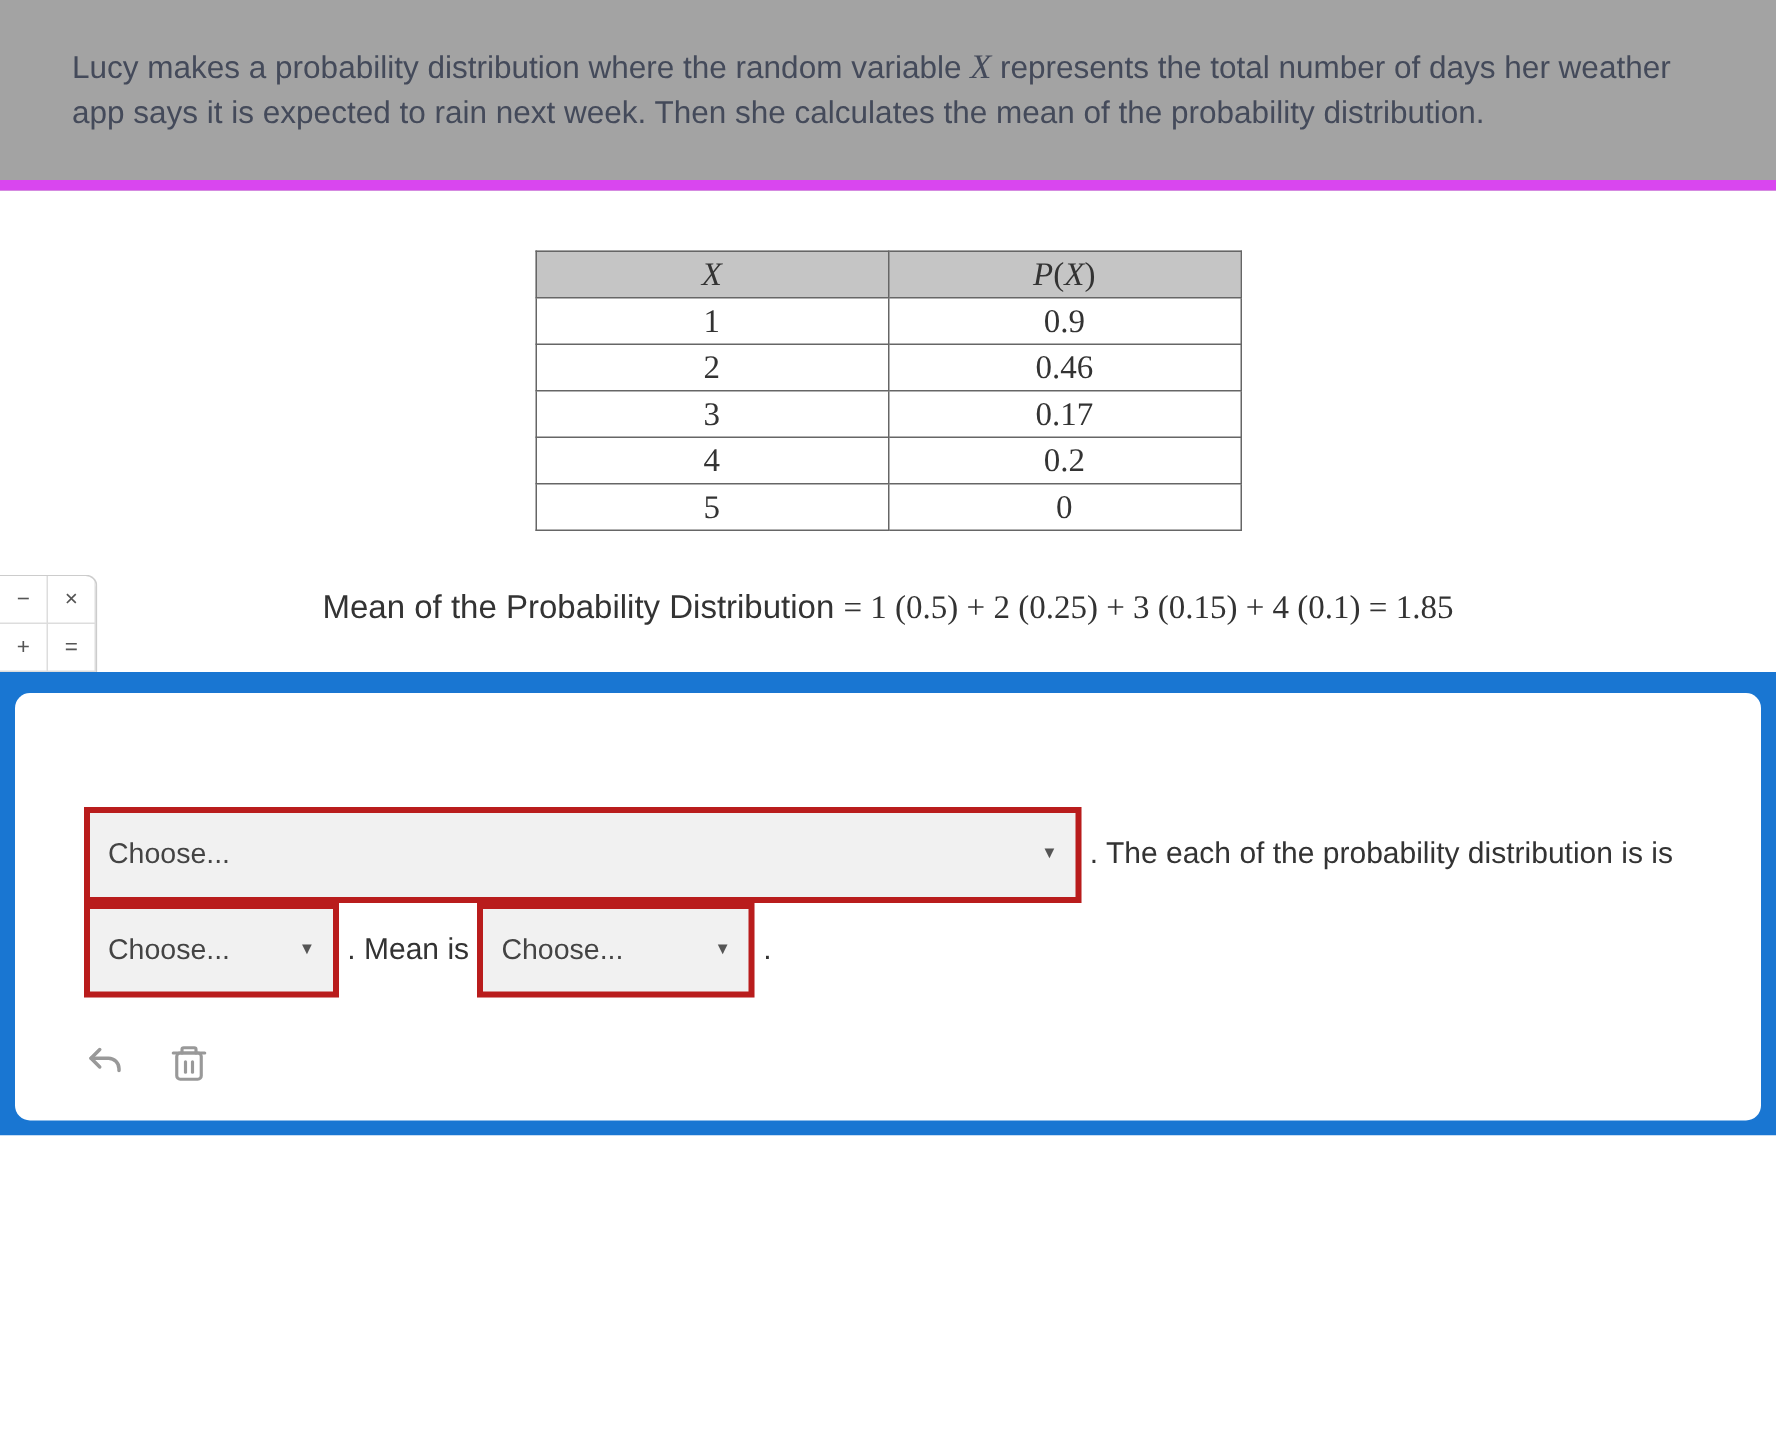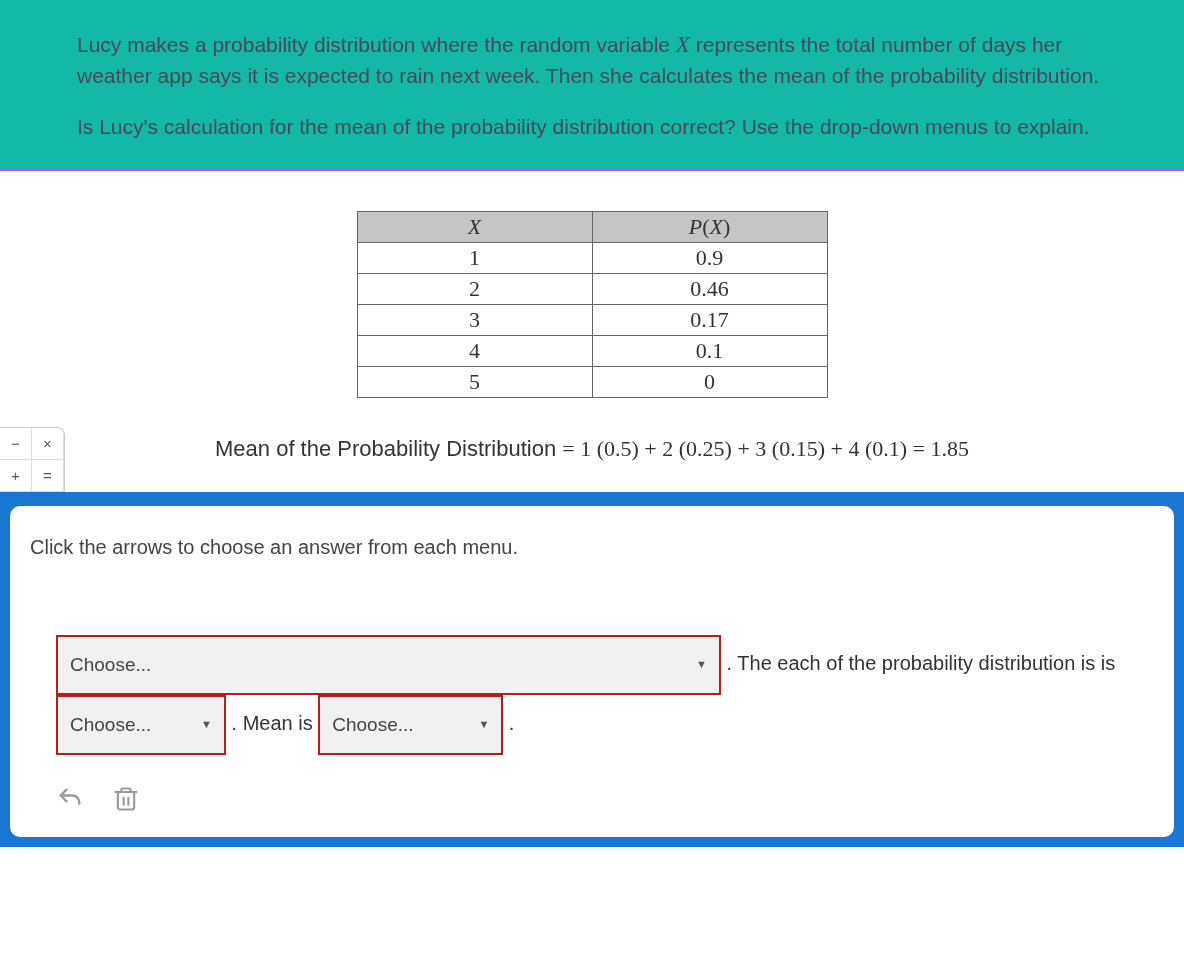--- a/index.html
+++ b/index.html
@@ -3,23 +3,23 @@
 <meta charset="utf-8">
 <style>
   * { box-sizing: border-box; }
   body {
     margin: 0;
     font-family: "Segoe UI", Arial, sans-serif;
     background: #fff;
     color: #333;
   }
   .header-section {
-    background: #14b8a6;
-    padding: 28px 48px 28px 77px;
-    border-bottom: 1px solid #d946ef;
+    background: #a3a3a3;
+    padding: 28px 48px 28px 48px;
+    border-bottom: 7px solid #d946ef;
   }
   .header-section p {
     margin: 0 0 20px 0;
     font-size: 21px;
     line-height: 1.45;
     color: #444a5a;
   }
   .header-section p:last-child { margin-bottom: 0; }
   .math-var {
     font-family: "Times New Roman", serif;
@@ -101,21 +101,21 @@
     font-size: 20px;
     line-height: 2.3;
     color: #333;
     padding-left: 26px;
   }
   .dropdown {
     display: inline-flex;
     align-items: center;
     justify-content: space-between;
     background: #f1f1f1;
-    border: 2px solid #b91c1c;
+    border: 4px solid #b91c1c;
     padding: 6px 12px;
     font-size: 19px;
     color: #444;
     cursor: pointer;
     vertical-align: middle;
     min-height: 36px;
     text-align: center;
   }
   .dropdown.large { width: 665px; }
   .dropdown.med { width: 170px; }
@@ -140,21 +140,20 @@
   }
   .action-icon svg { width: 100%; height: 100%; }
 </style>
 </head>
 <body>
 
 <div class="header-section">
   <p>
     <span>Lucy makes a probability distribution where the random variable </span><span class="math-var">X</span><span> represents the total number of days her weather app says it is expected to rain next week. Then she calculates the mean of the probability distribution.</span>
   </p>
-  <p>Is Lucy's calculation for the mean of the probability distribution correct? Use the drop-down menus to explain.</p>
 </div>
 
 <div class="content-section">
   <table class="prob-table">
     <thead>
       <tr>
         <th>X</th>
         <th><span style="font-style:italic">P</span><span style="font-style:normal">(</span><span style="font-style:italic">X</span><span style="font-style:normal">)</span></th>
       </tr>
     </thead>
@@ -166,21 +165,21 @@
       <tr>
           <td>2</td>
           <td>0.46</td>
         </tr>
       <tr>
           <td>3</td>
           <td>0.17</td>
         </tr>
       <tr>
           <td>4</td>
-          <td>0.1</td>
+          <td>0.2</td>
         </tr>
       <tr>
           <td>5</td>
           <td>0</td>
         </tr>
     </tbody>
   </table>
 
   <div class="mean-line">
     <span>Mean of the Probability Distribution </span><span class="serif">= 1 (0.5) + 2 (0.25) + 3 (0.15) + 4 (0.1) = 1.85</span>
@@ -189,21 +188,20 @@
   <div class="side-toolbar">
     <div>−</div>
     <div>×</div>
     <div>+</div>
     <div>=</div>
   </div>
 </div>
 
 <div class="answer-wrapper">
   <div class="answer-panel">
-    <p class="instr">Click the arrows to choose an answer from each menu.</p>
 
     <div class="answer-body">
       <br>
       <span class="dropdown large">
         <span>Choose...</span>
         <span class="arrow">▼</span>
       </span>
       <span> . The each of the probability distribution is </span>
       is
       <span class="dropdown med">

